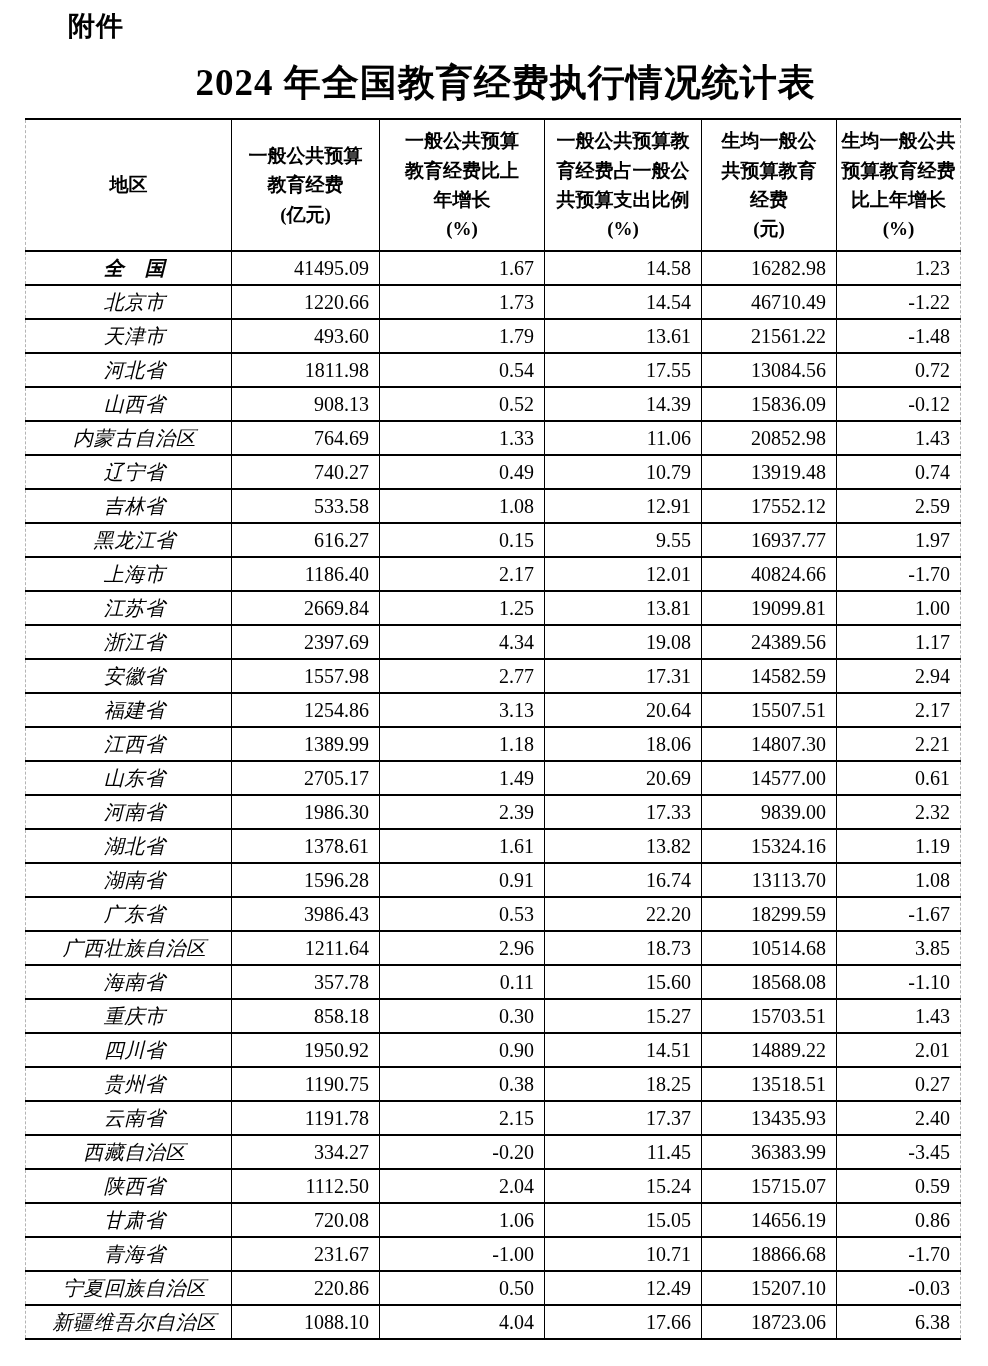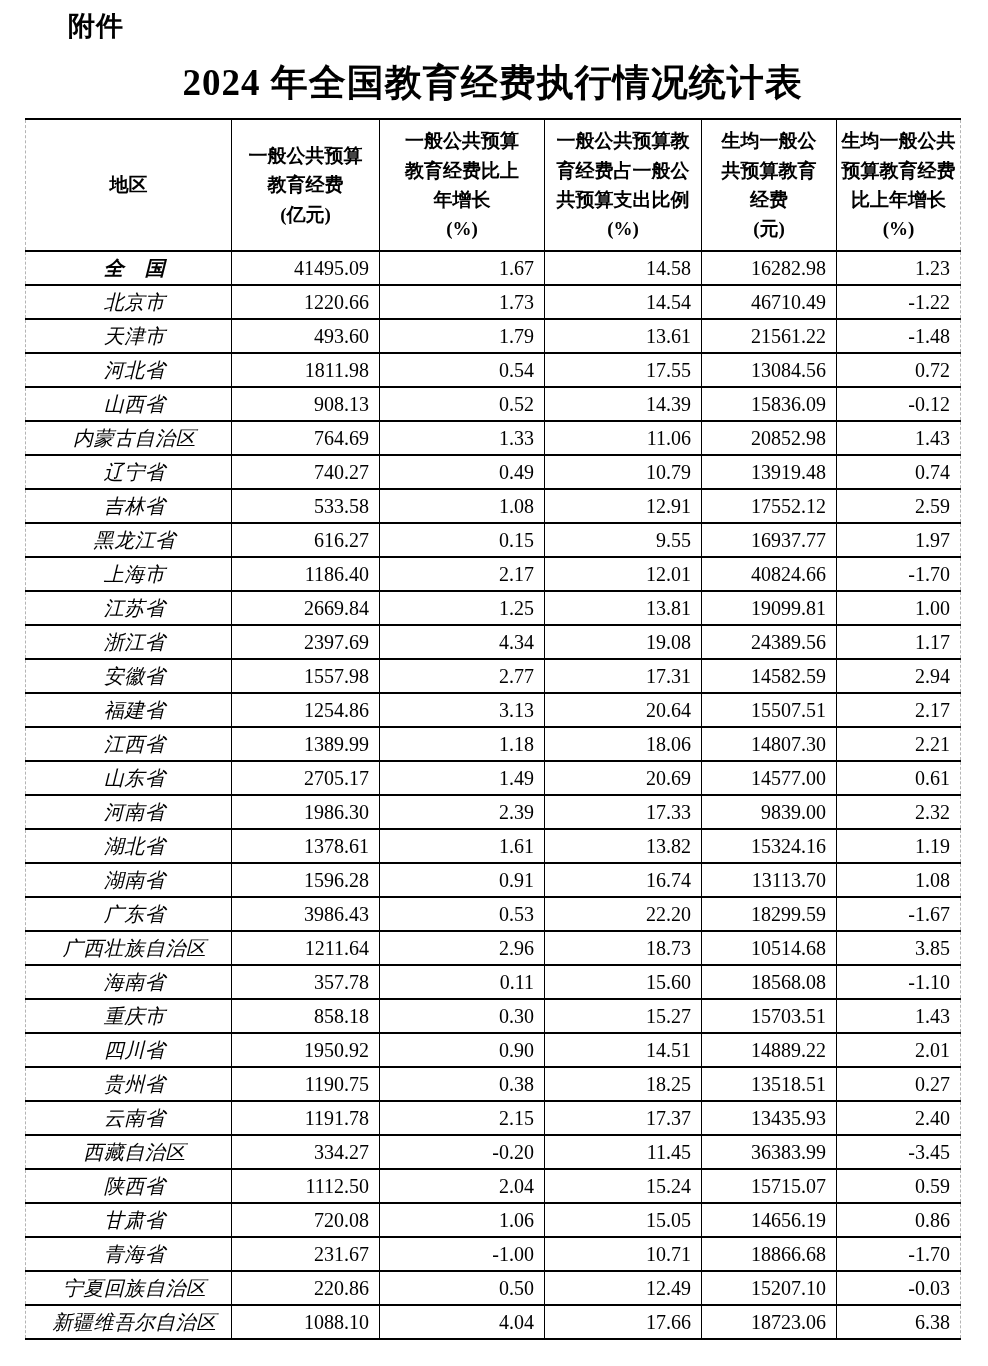--- a/index.html
+++ b/index.html
@@ -22,21 +22,21 @@
     top: 8px;
     left: 68px;
     font-family: "Liberation Sans", "DejaVu Sans", sans-serif;
     font-weight: bold;
     font-size: 27px;
     letter-spacing: 1px;
   }
   .title {
     position: absolute;
     top: 58px;
-    left: 25px;
+    left: 38px;
     width: 935px;
     text-align: center;
     font-weight: bold;
     font-size: 37px;
     letter-spacing: 1px;
     white-space: nowrap;
   }
   table.stats {
     position: absolute;
     top: 118px;

